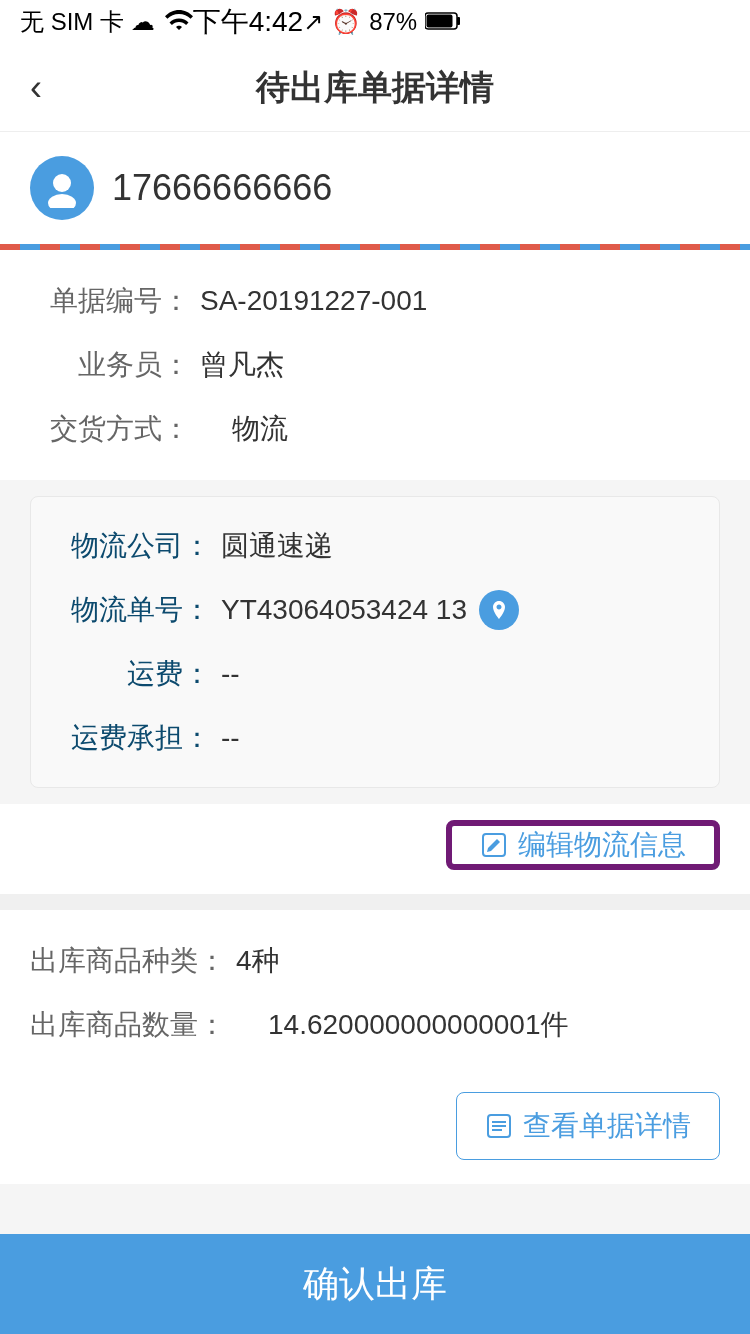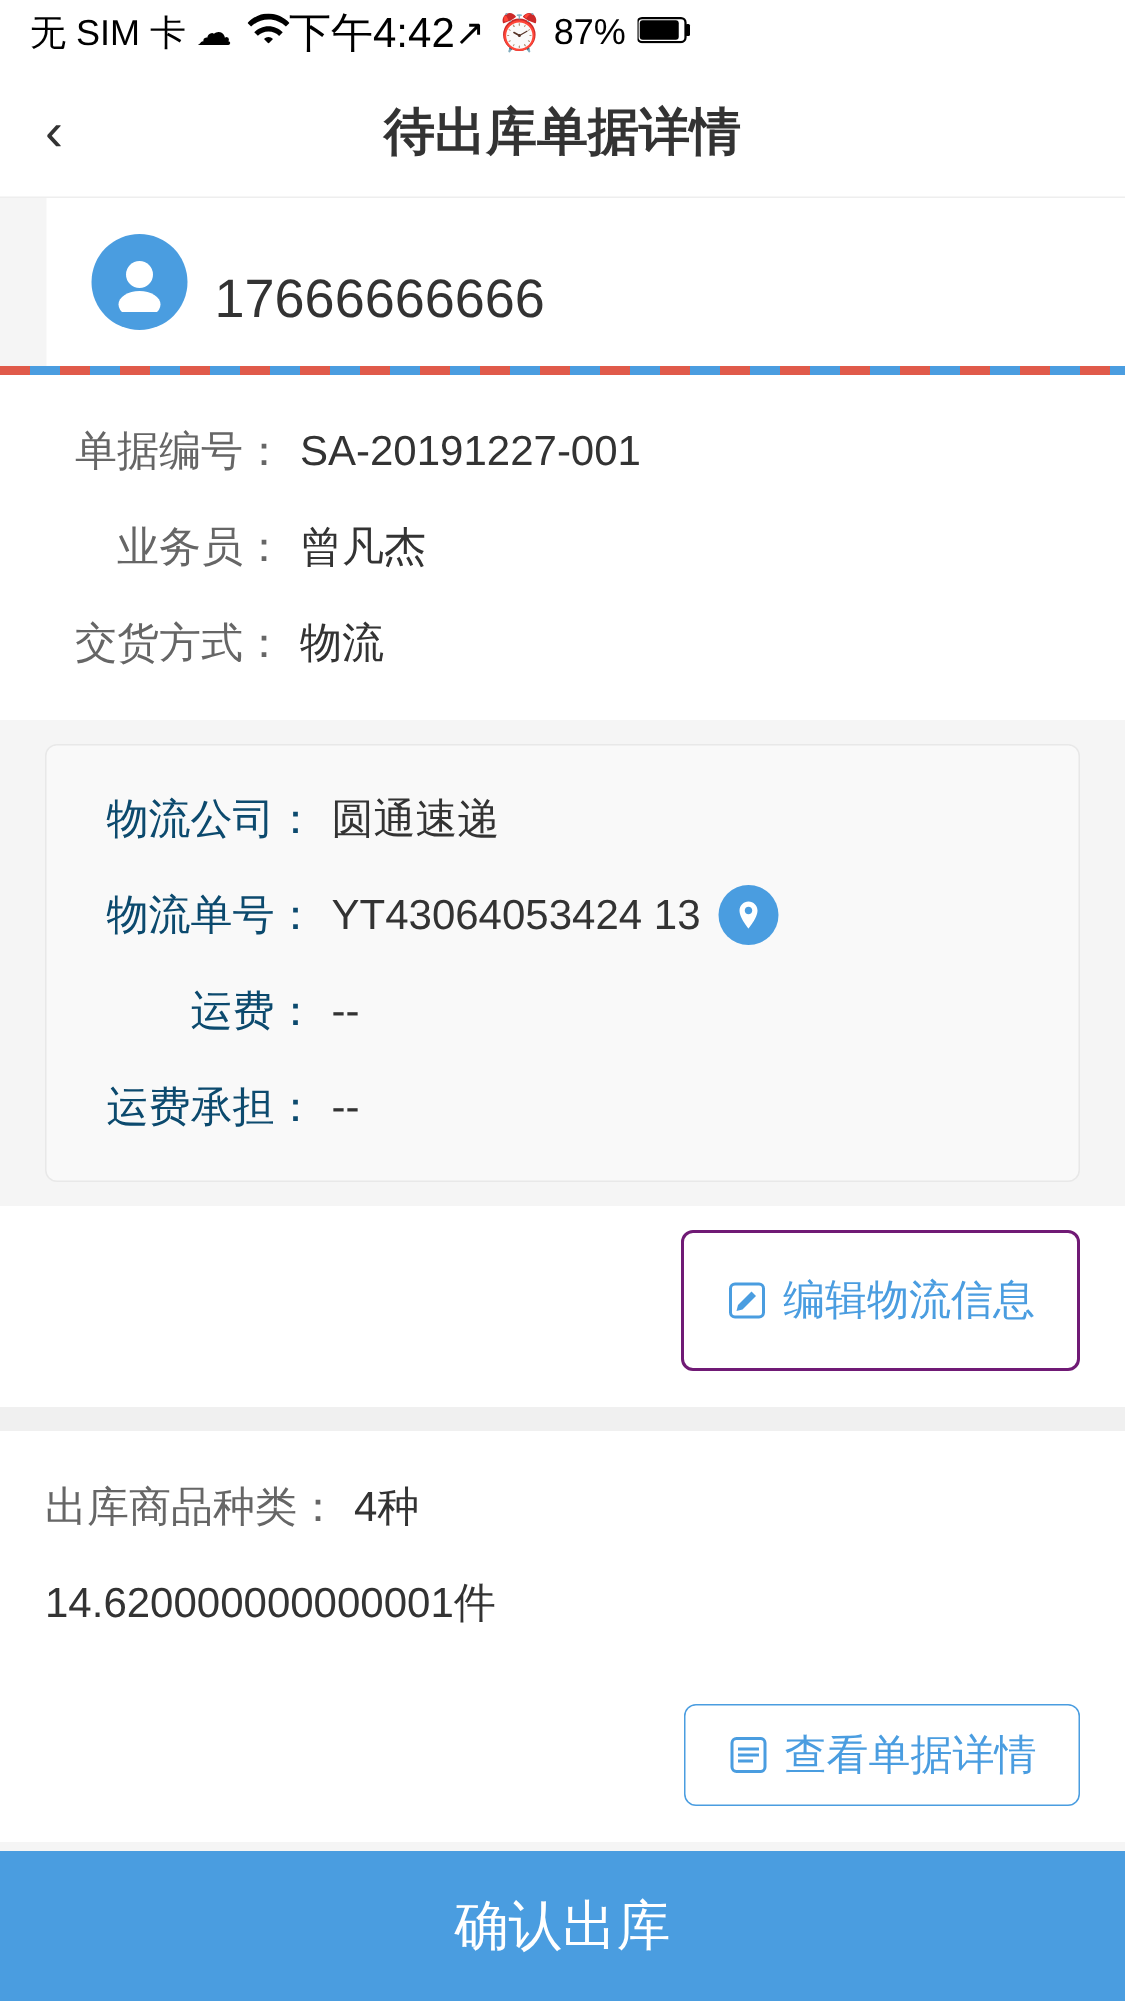--- a/index.html
+++ b/index.html
@@ -51,23 +51,22 @@
       font-size: 34px;
       font-weight: 600;
       color: #333;
     }
 
     
     .customer-section {
       background: #fff;
       padding: 24px 30px;
       display: flex;
-      align-items: flex-end;
+      align-items: center;
       gap: 18px;
-      margin-left: 31px;
     }
     .customer-avatar {
       width: 64px;
       height: 64px;
       border-radius: 50%;
       background: #4a9de0;
       display: flex;
       align-items: center;
       justify-content: center;
       flex-shrink: 0;
@@ -96,21 +95,21 @@
       background: #fff;
       margin: 0;
       padding: 30px 40px;
     }
     .info-row {
       display: flex;
       align-items: flex-start;
       margin-bottom: 22px;
       line-height: 1.5;
     }
-    .info-row:last-child { margin-bottom: 0; }
+    .info-row:last-child { margin-bottom: 0; gap: 32px; }
     .info-label {
       color: #666;
       font-size: 28px;
       min-width: 160px;
       text-align: right;
       flex-shrink: 0;
       padding-right: 10px;
     }
     .info-value {
       color: #333;
@@ -161,23 +160,23 @@
     }
 
     
     .edit-btn-row {
       background: #fff;
       display: flex;
       justify-content: flex-end;
       padding: 16px 30px 24px;
     }
     .edit-btn {
-      border: 2px solid #701a75;
+      border: 6px solid #701a75;
       border-radius: 8px;
-      padding: 26px 28px;
+      padding: 0 28px;
       color: #4a9de0;
       font-size: 28px;
       display: flex;
       align-items: center;
       gap: 10px;
       background: #fff;
       cursor: pointer;
     }
 
     
@@ -335,20 +334,21 @@
 </div>
 
 <div class="section-sep"></div>
 
 <div class="goods-section">
   <div class="info-row">
     <span class="info-label">出库商品种类：</span>
     <span class="info-value">4种</span>
   </div>
   <div class="info-row">
+    <span class="info-label">出库商品数量：</span>
     <span class="info-value">14.620000000000001件</span>
   </div>
 </div>
 
 <div class="view-btn-row">
   <button class="view-btn">
     <svg width="28" height="28" viewBox="0 0 28 28">
       <rect x="3" y="3" width="22" height="22" rx="3" fill="none" stroke="#4a9de0" stroke-width="2"></rect>
       <line x1="7" y1="10" x2="21" y2="10" stroke="#4a9de0" stroke-width="2"></line>
       <line x1="7" y1="14" x2="21" y2="14" stroke="#4a9de0" stroke-width="2"></line>

